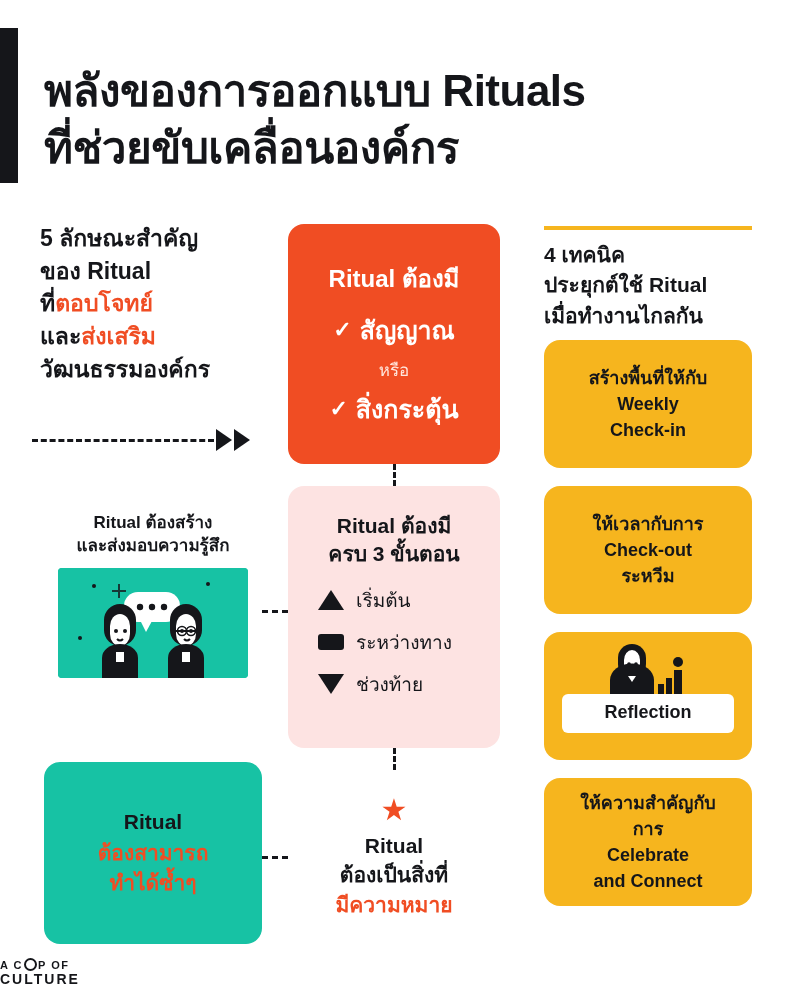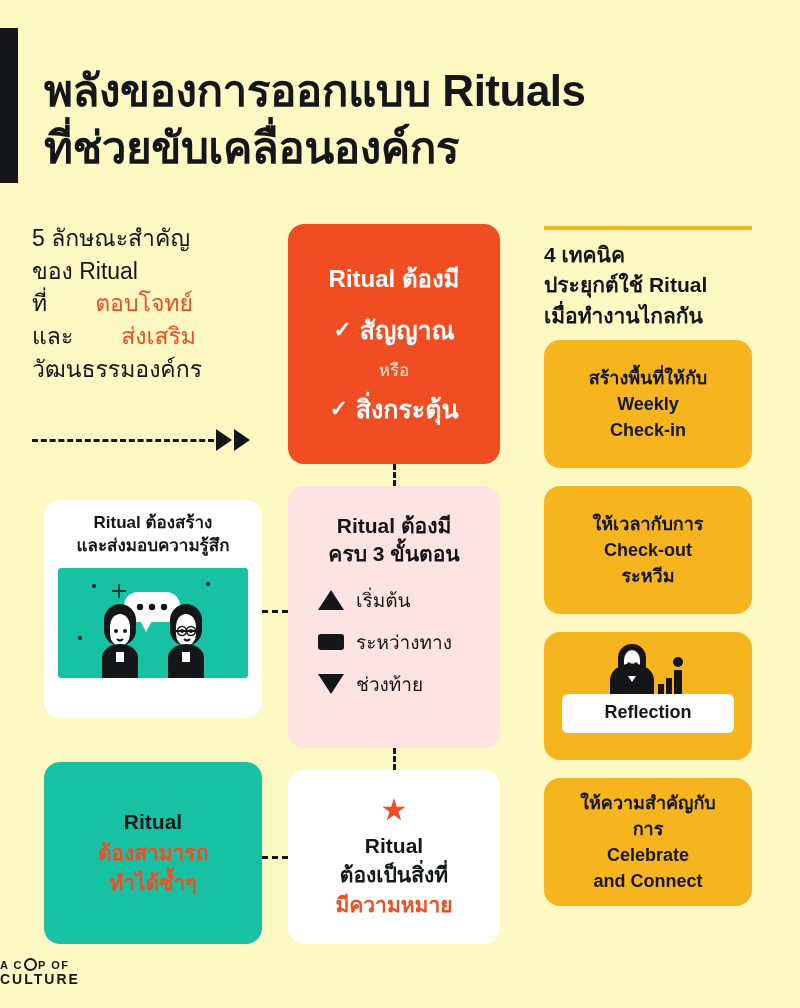--- a/index.html
+++ b/index.html
@@ -2,40 +2,40 @@
 <html><head>
 <meta charset="utf-8">
 <style>
   * { box-sizing: border-box; margin: 0; padding: 0; }
   html, body {
     width: 800px; height: 1008px;
     background: #fbdfe0;
     font-family: "Liberation Sans", sans-serif;
     overflow: hidden;
   }
-  .page { position: relative; width: 800px; height: 1008px; background: #fef9c3; }
+  .page { position: relative; width: 800px; height: 1008px; background: #ffffff; }
 
   
   .header { position: absolute; left: 0; top: 28px; width: 800px; height: 155px; }
   .header-bar {
     position: absolute; left: 0; top: 0; width: 18px; height: 155px; background: #15161a;
   }
   .header-title {
     position: absolute; left: 44px; top: 34px; width: 740px;
     font-size: 44px; font-weight: 700; line-height: 1.3; color: #15161a;
     letter-spacing: -0.5px;
   }
   .header-title .line2 { display: block; }
 
   
   .intro {
-    position: absolute; left: 32px; top: 222px; width: 250px;
-    font-size: 23px; font-weight: 400; line-height: 1.42; color: #15161a;
-  }
-  .intro .accent { color: #f04d23; margin-left: 48px; }
+    position: absolute; left: 40px; top: 222px; width: 250px;
+    font-size: 23px; font-weight: 700; line-height: 1.42; color: #15161a;
+  }
+  .intro .accent { color: #f04d23; }
 
   .arrow-row {
     position: absolute; left: 32px; top: 428px; width: 250px; height: 24px;
     display: flex; align-items: center;
   }
   .dash-line {
     width: 182px; height: 0; border-top: 3px dashed #15161a;
   }
   .tri {
     width: 0; height: 0; border-top: 11px solid transparent; border-bottom: 11px solid transparent;

